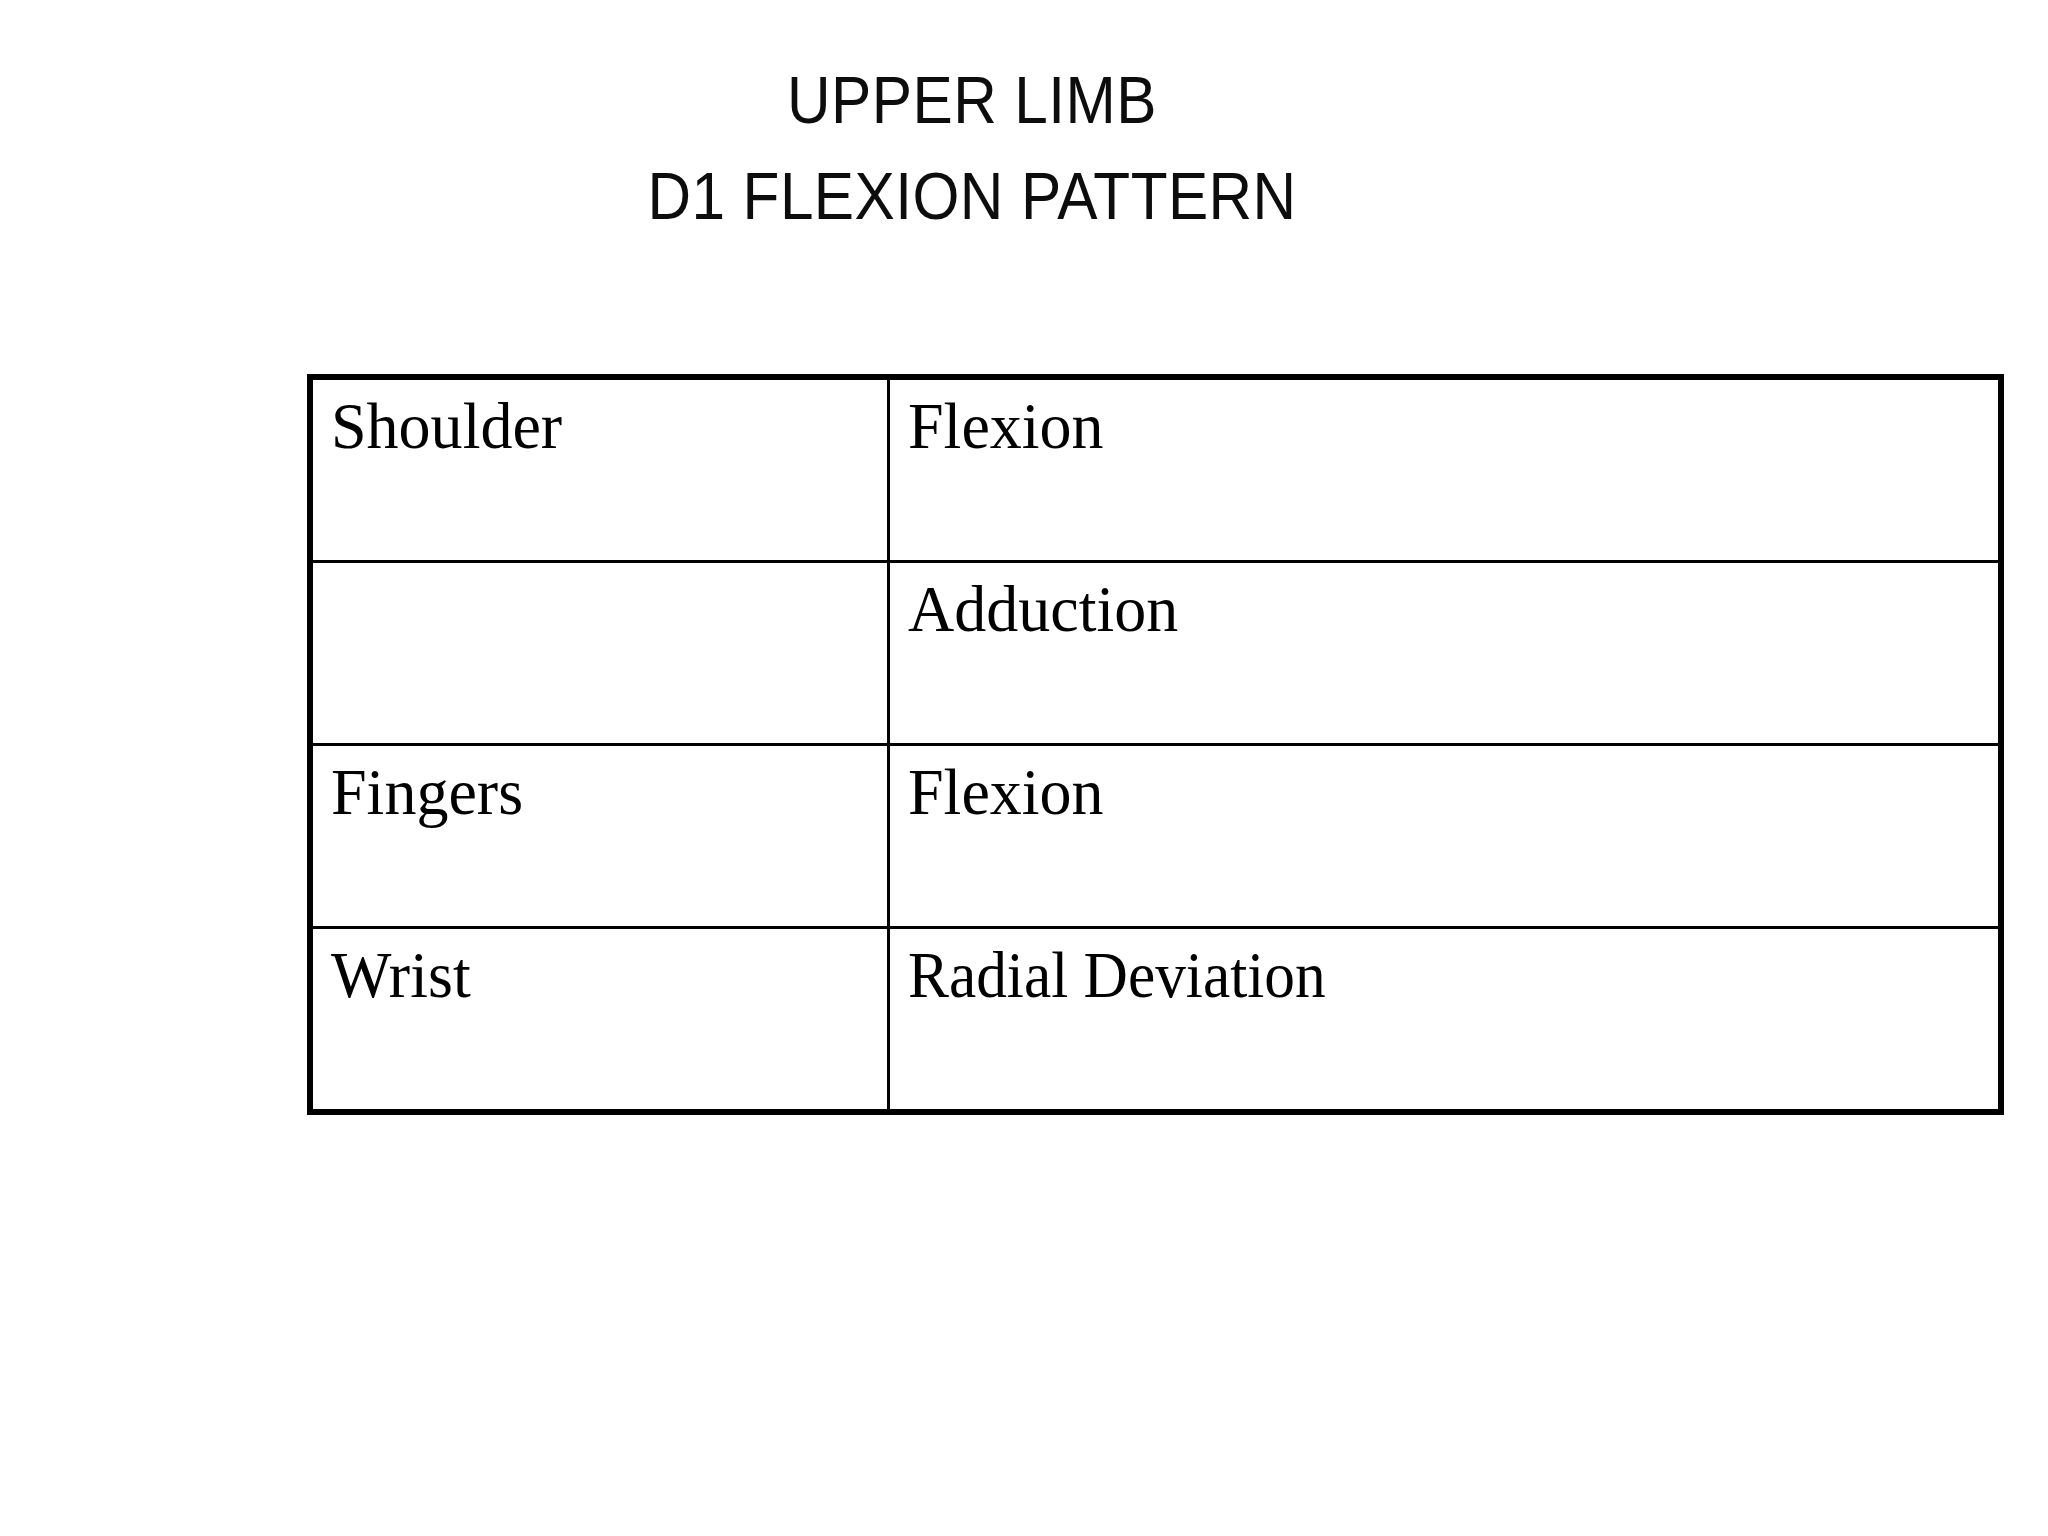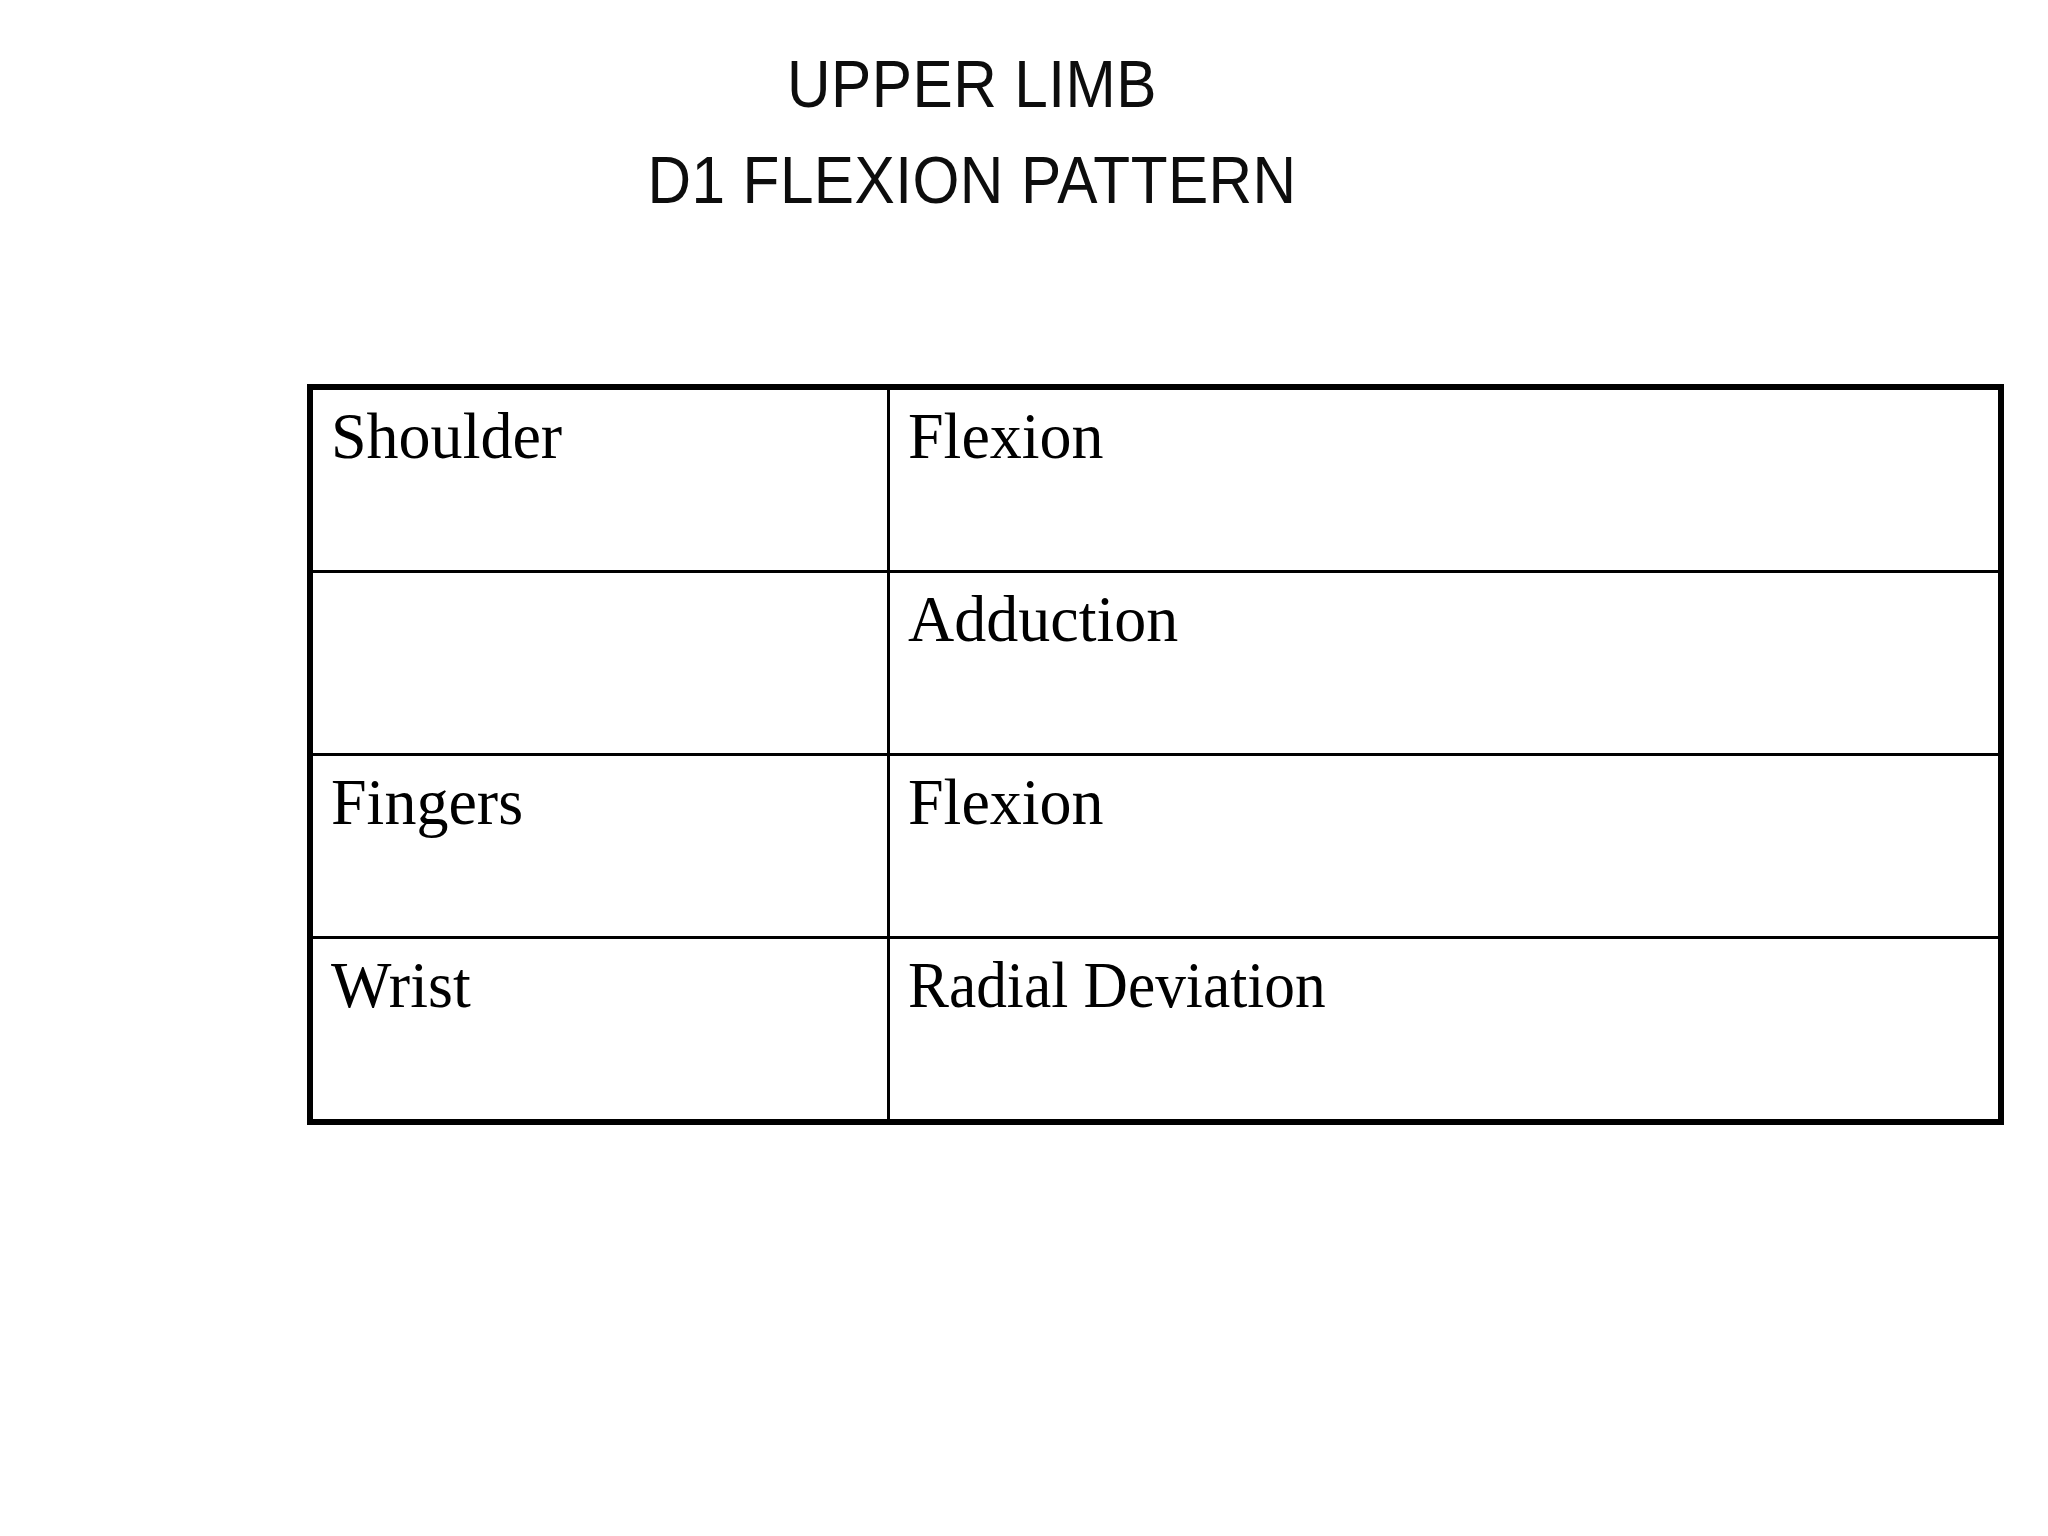--- a/index.html
+++ b/index.html
@@ -20,42 +20,42 @@
     position: relative;
     width: 2048px;
     height: 1536px;
     background: #ffffff;
   }
 
   
   .title-block {
     position: absolute;
     left: 0;
-    top: 36px;
+    top: 52px;
     width: 1944px;
     text-align: center;
   }
   .title-line {
     display: block;
     font-family: "Liberation Sans", sans-serif;
     font-weight: 400;
     font-size: 67px;
     line-height: 96px;
     letter-spacing: 0.5px;
     color: #0d0d0d;
     transform: scaleX(0.90);
     transform-origin: center center;
     white-space: nowrap;
   }
 
   
   .pattern-table {
     position: absolute;
     left: 307px;
-    top: 384px;
+    top: 374px;
     width: 1652px;
     border-collapse: collapse;
     table-layout: fixed;
     border: 6px solid #000000;
   }
   .pattern-table td {
     border: 3px solid #000000;
     height: 180px;
     padding: 0 0 0 18px;
     vertical-align: top;

